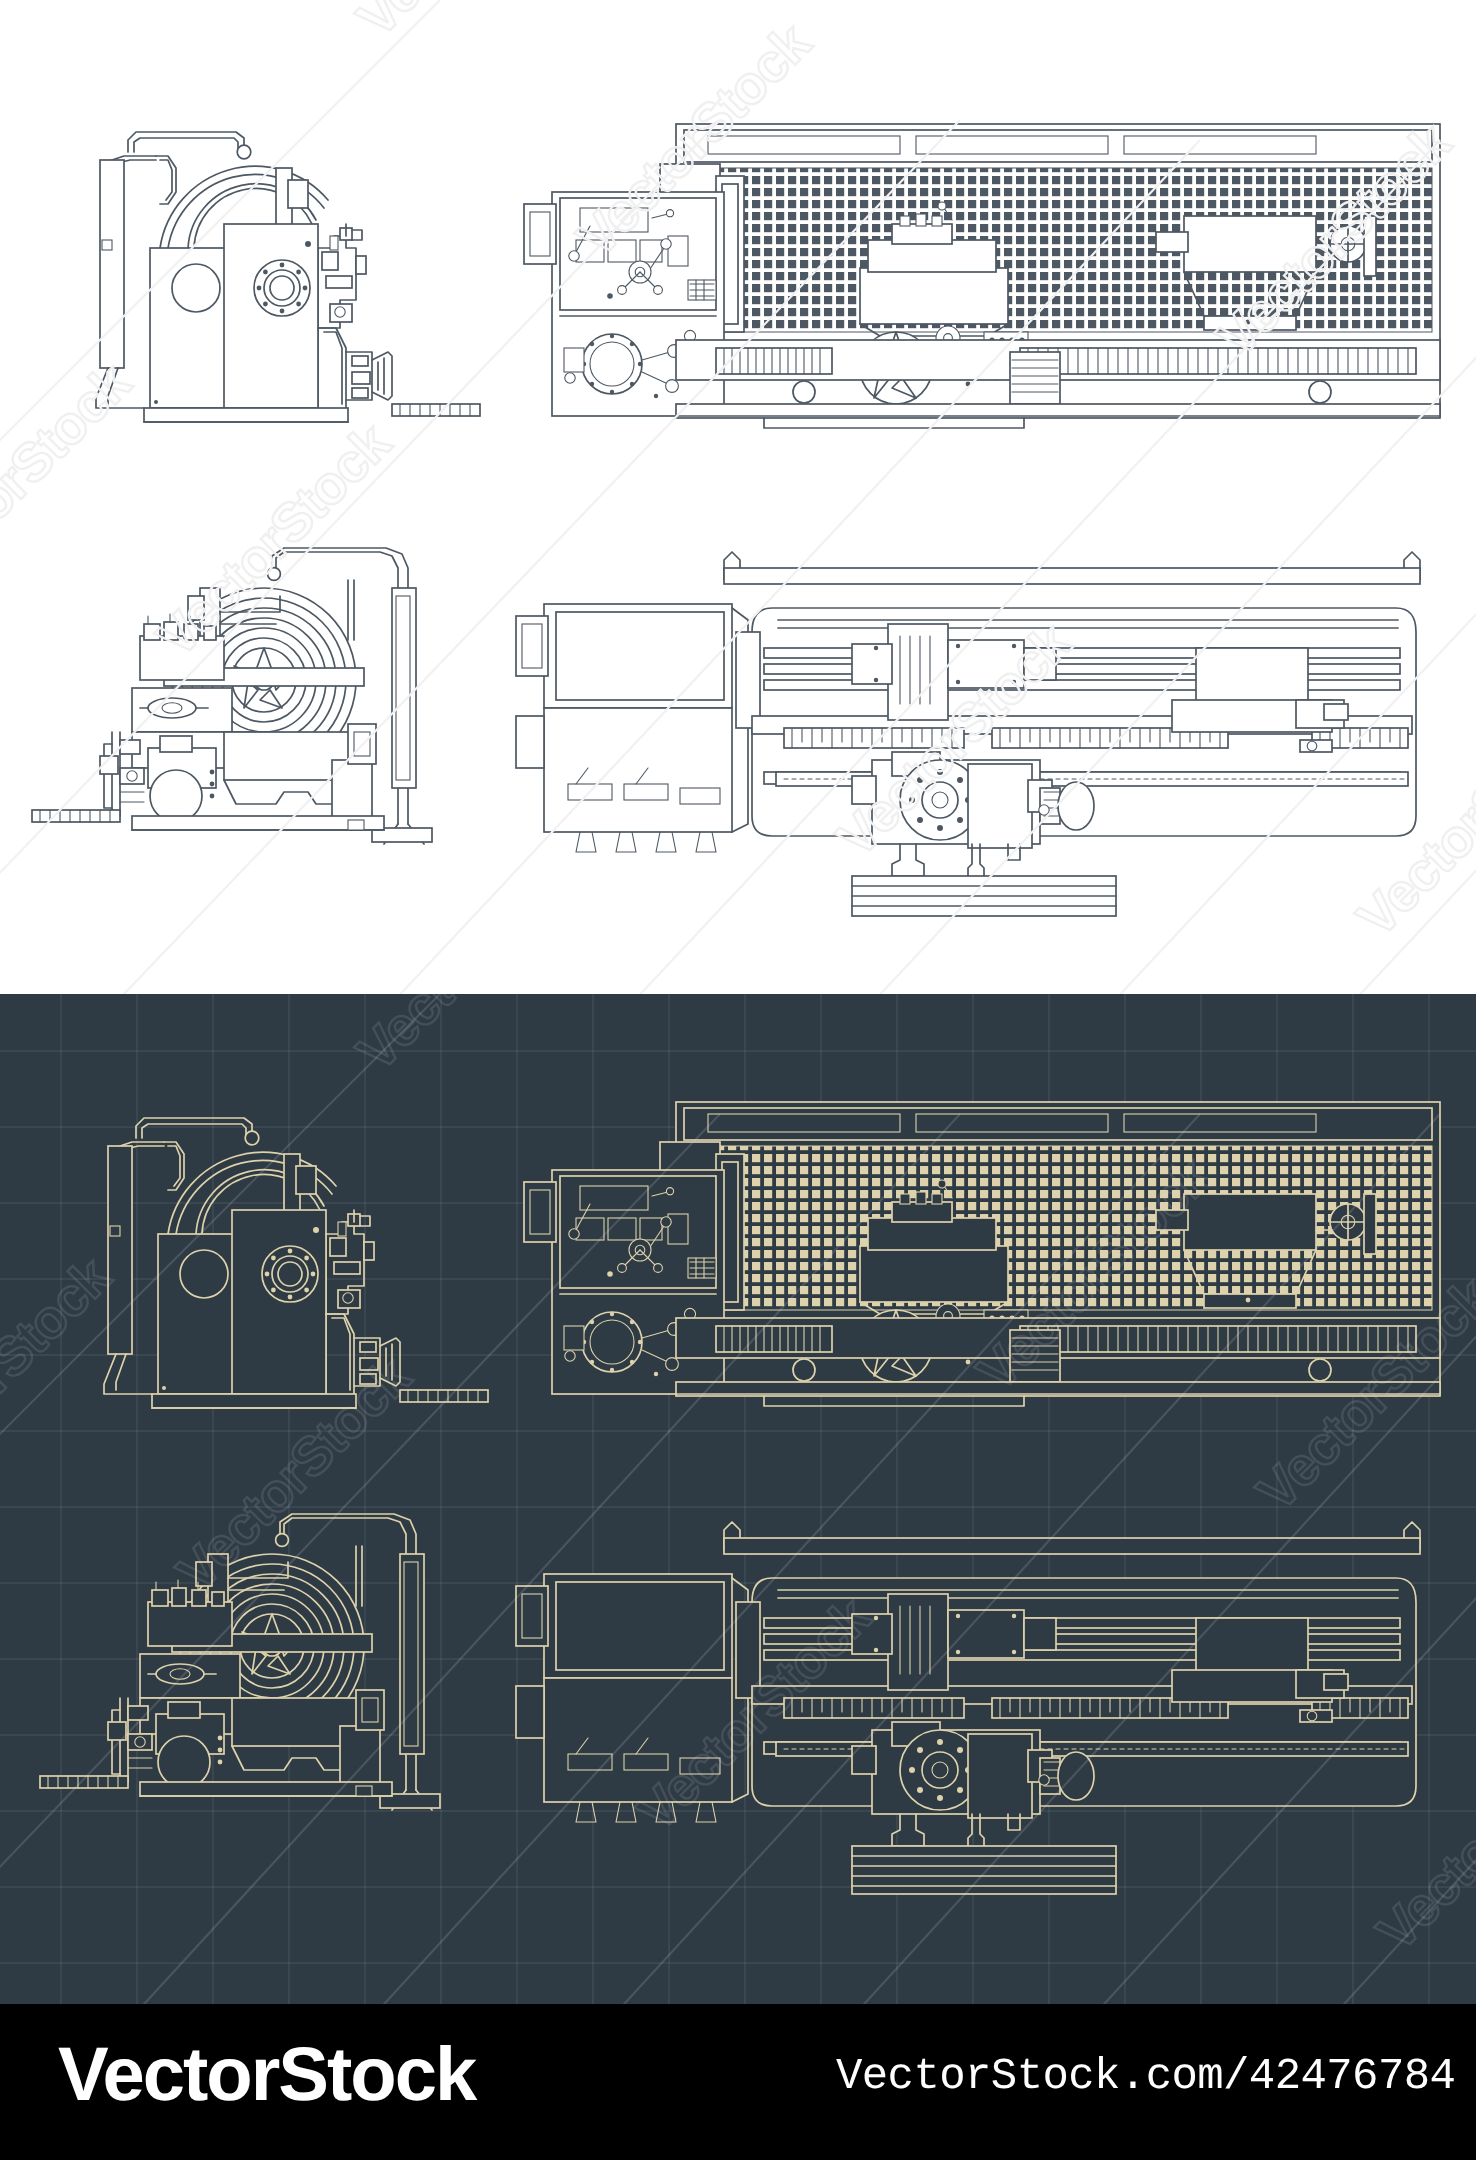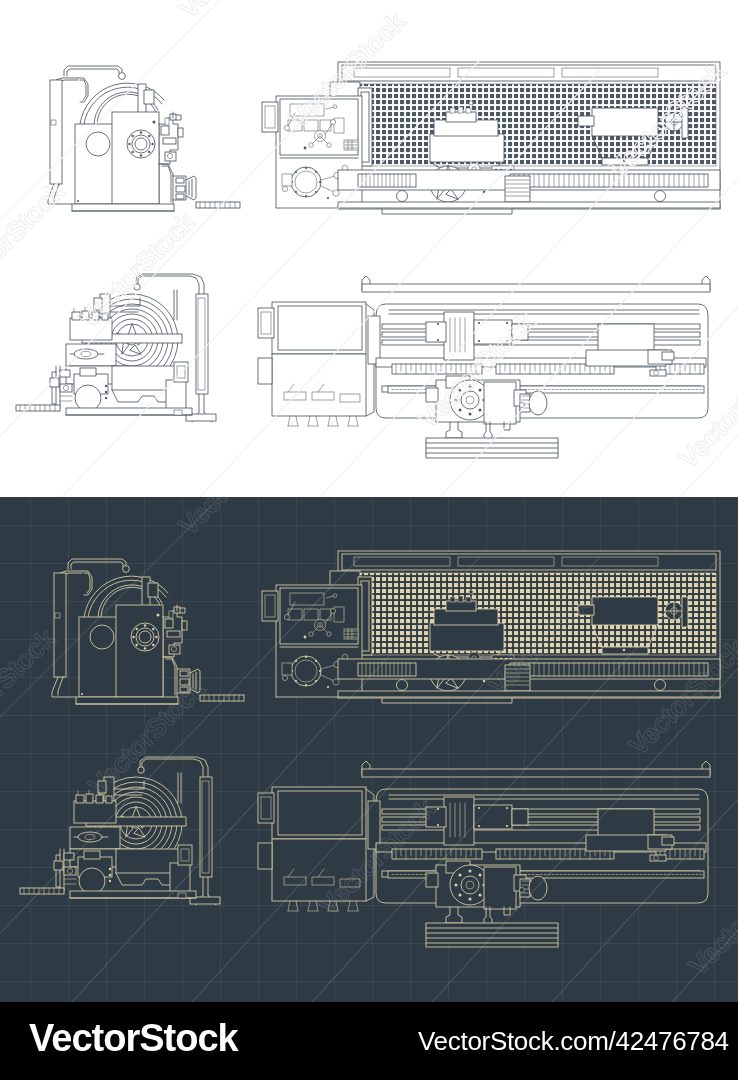--- a/index.html
+++ b/index.html
@@ -38,22 +38,22 @@
   .b .ln{fill:none;stroke:#ddd2ab;stroke-width:.85;stroke-linejoin:round;stroke-linecap:round;}
   .b .ln.t{stroke-width:.55;}
   .b .fl{fill:#2e3a44;stroke:#ddd2ab;stroke-width:.85;}
   .b .fl.t{stroke-width:.55;}
   .b .sld{fill:#ddd2ab;stroke:none;}
 
   
   #wordmark{position:absolute;left:29px;top:1017px;color:#fff;font-size:38px;
     font-weight:700;letter-spacing:-1px;font-family:"Liberation Sans",sans-serif;
     white-space:nowrap;}
-  #footer-url{position:absolute;left:418px;top:1026px;color:#fff;font-size:26px;
-    font-weight:400;letter-spacing:-.3px;font-family:Liberation Sans, sans-serif;
+  #footer-url{position:absolute;left:418px;top:1026px;color:#fff;font-size:22px;
+    font-weight:400;letter-spacing:-.3px;font-family:Liberation Mono, monospace;
     white-space:nowrap;}
 </style>
 </head>
 <body>
 
 <div id="stage">
 
   <div class="panel" id="white-panel">
 
     <svg class="dwg w" style="left:18px;top:52px;" width="225" height="172" viewBox="0 0 225 172">

